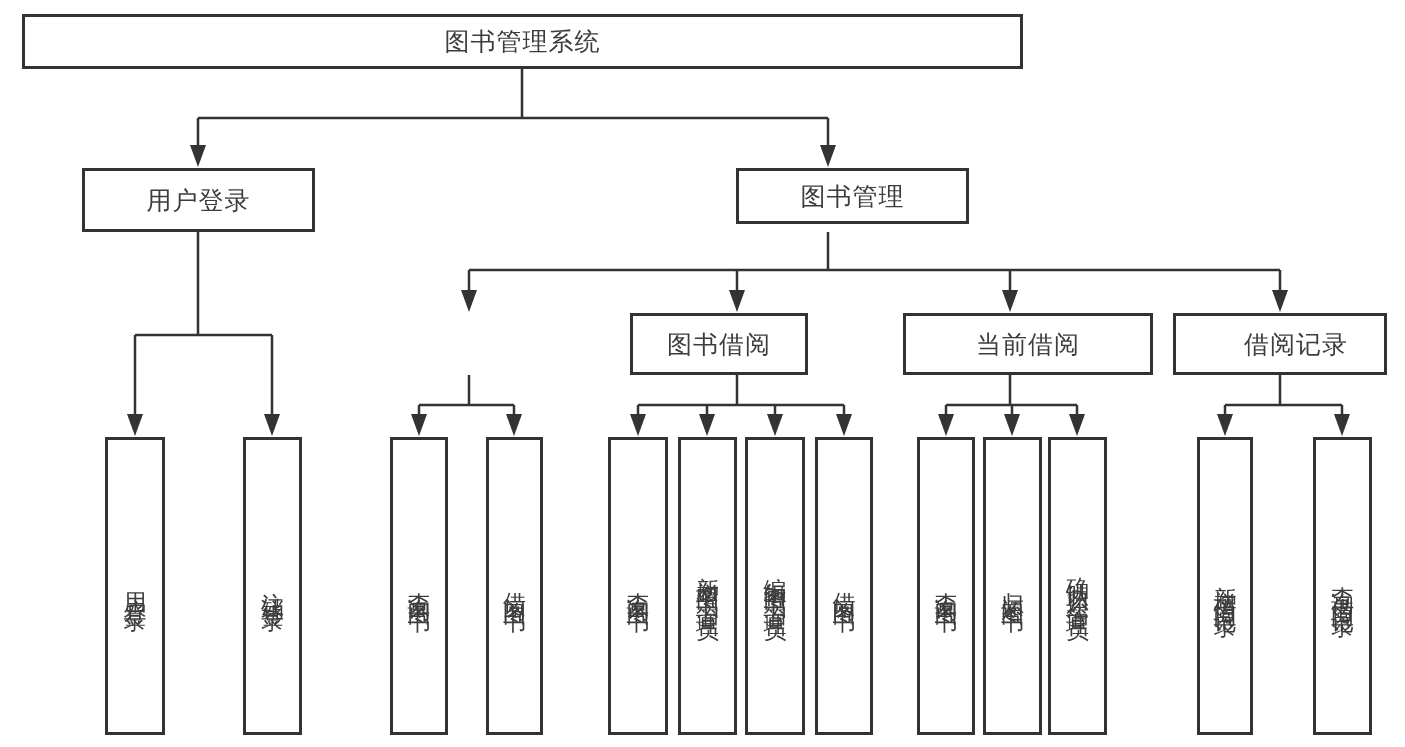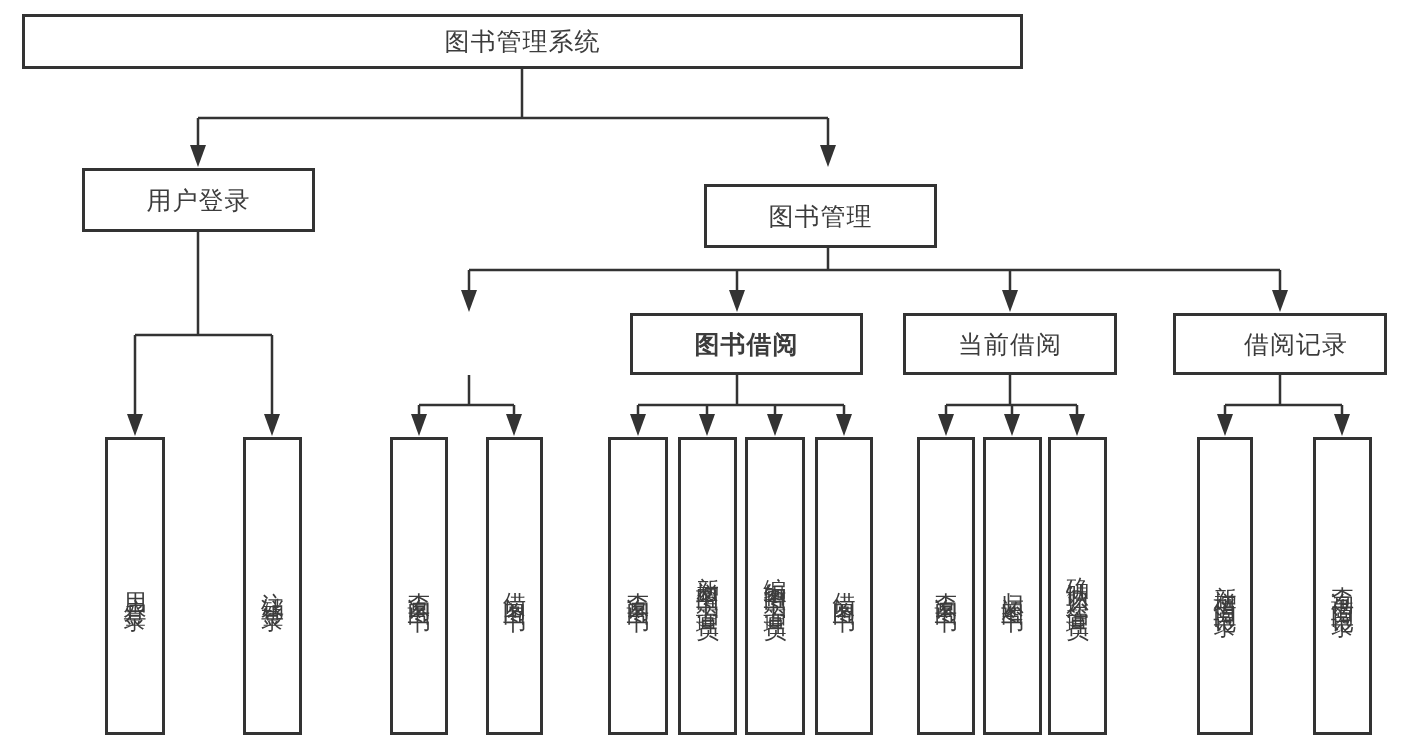--- a/index.html
+++ b/index.html
@@ -35,25 +35,25 @@
     writing-mode:vertical-rl;
     text-orientation:mixed;
     font-size:23px;
     letter-spacing:6px;
     line-height:1;
     white-space:nowrap;
   }
   
   .root   {left:22px;  top:14px;  width:1001px; height:55px;}
   .login  {left:82px;  top:168px; width:233px;  height:64px;}
-  .mgmt   {left:704px; top:168px; width:233px;  height:64px;margin-top:16px;}
+  .mgmt   {left:736px; top:168px; width:233px;  height:56px;}
   .lv3    {top:313px;  height:62px;}
   .rec    {left:362px;  width:213px;}
-  .borrow {left:630px;  width:233px;font-weight:bold;}
-  .cur    {left:903px;  width:214px;}
+  .borrow {left:630px;  width:178px;}
+  .cur    {left:903px;  width:250px;}
   .hist   {left:1173px; width:214px;padding-left:32px;}
   
   .leaf{top:437px;height:298px;}
   .u1{left:105px;width:60px;}
   .u2{left:243px;width:59px;}
   .n1{left:390px;width:58px;}
   .n2{left:486px;width:57px;}
   .b1{left:608px;width:60px;}
   .b2{left:678px;width:59px;}
   .b3{left:745px;width:60px;}

